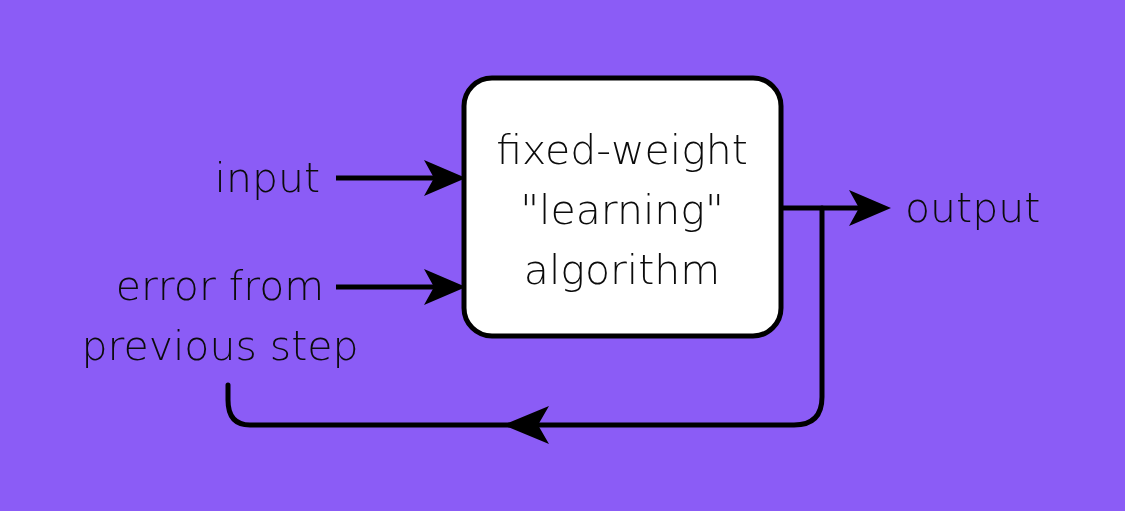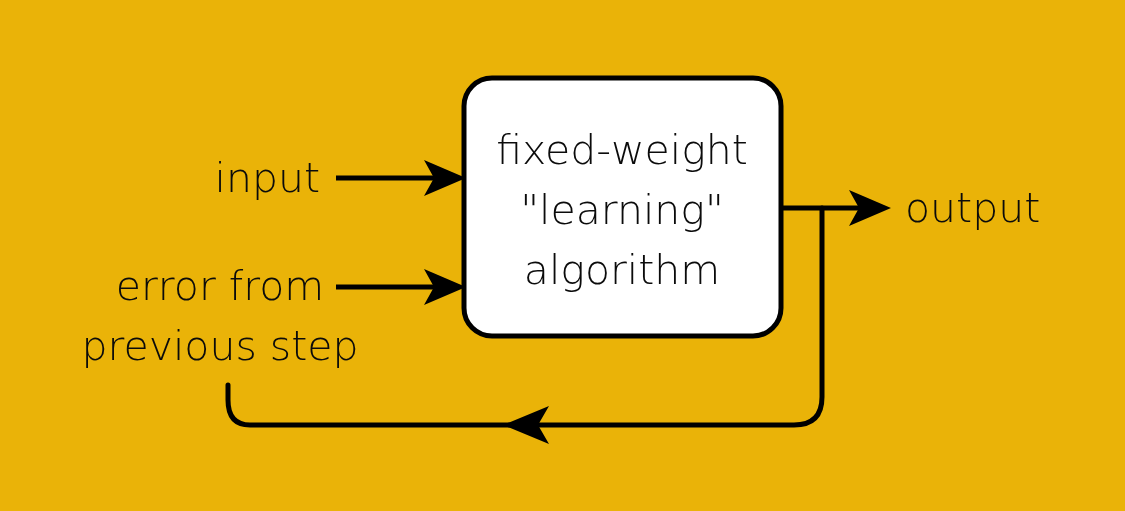--- a/index.html
+++ b/index.html
@@ -8,21 +8,21 @@
     padding: 0;
     background: #ffffff;
   }
   body {
     font-family: "DejaVu Sans", sans-serif;
   }
   #diagram-root {
     position: relative;
     width: 1125px;
     height: 511px;
-    background: #eab308;
+    background: #8b5cf6;
     overflow: hidden;
   }
   #diagram-svg {
     position: absolute;
     top: 0;
     left: 0;
     width: 1125px;
     height: 511px;
     display: block;
   }

